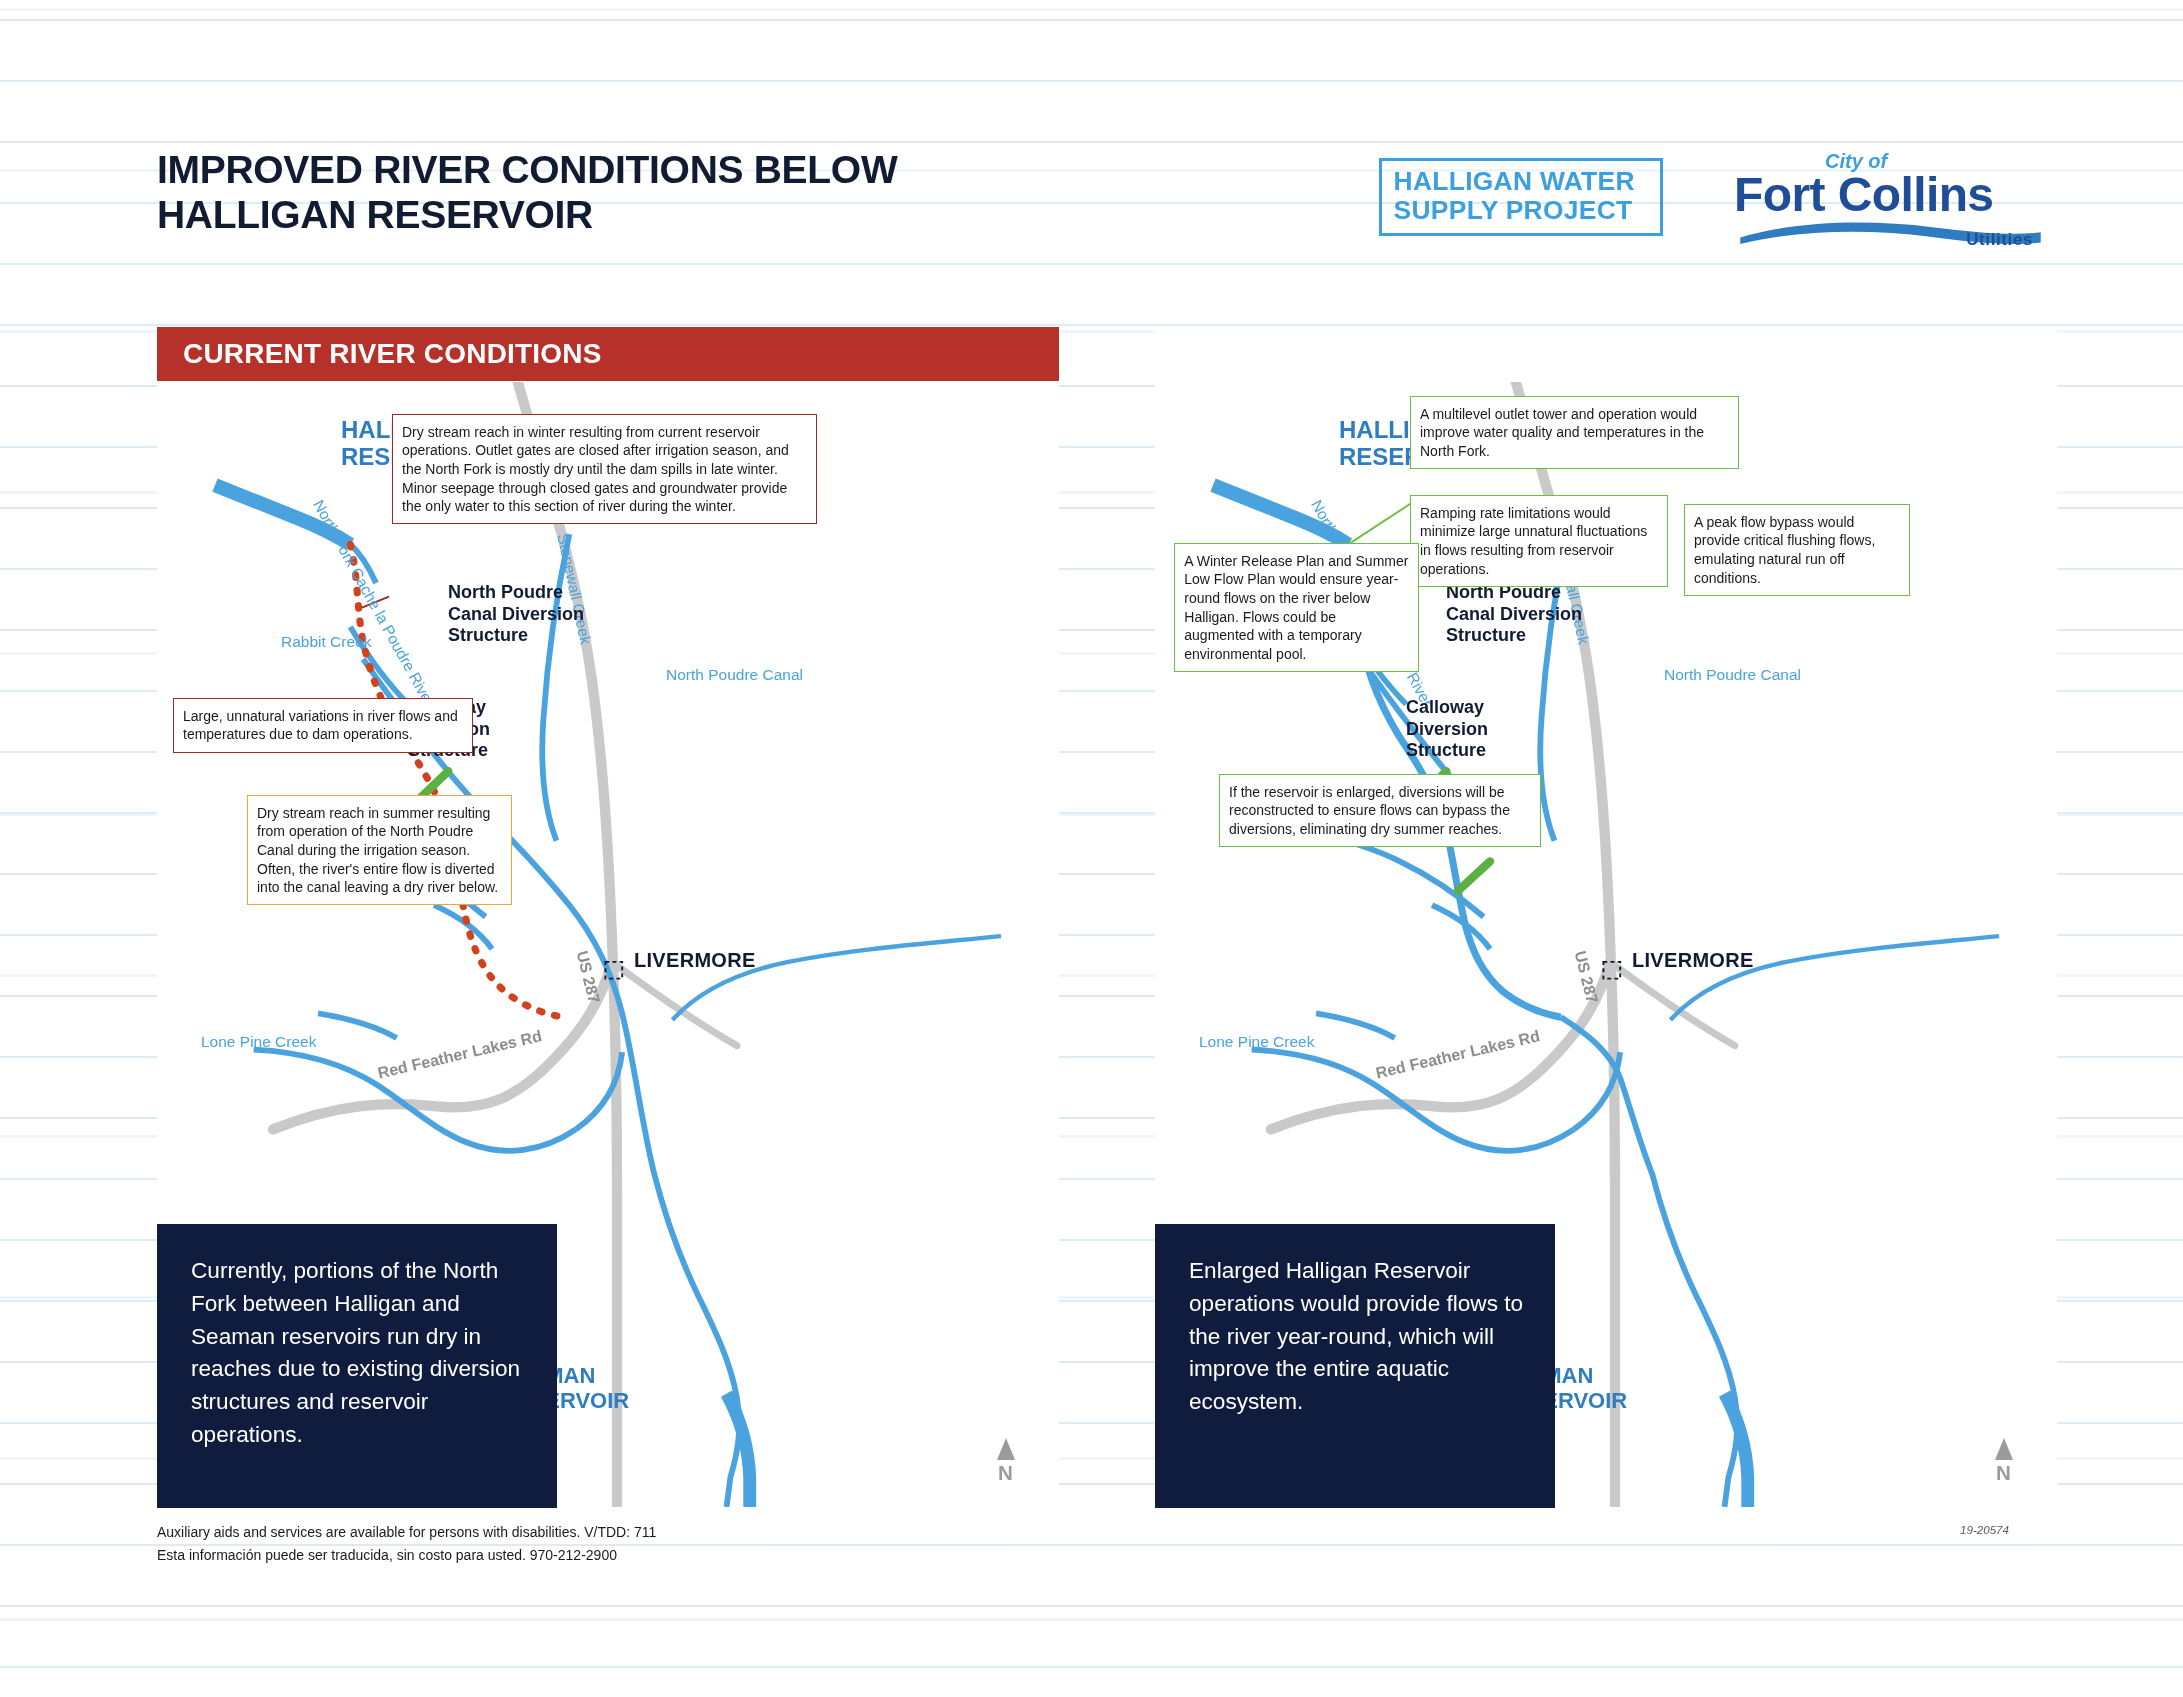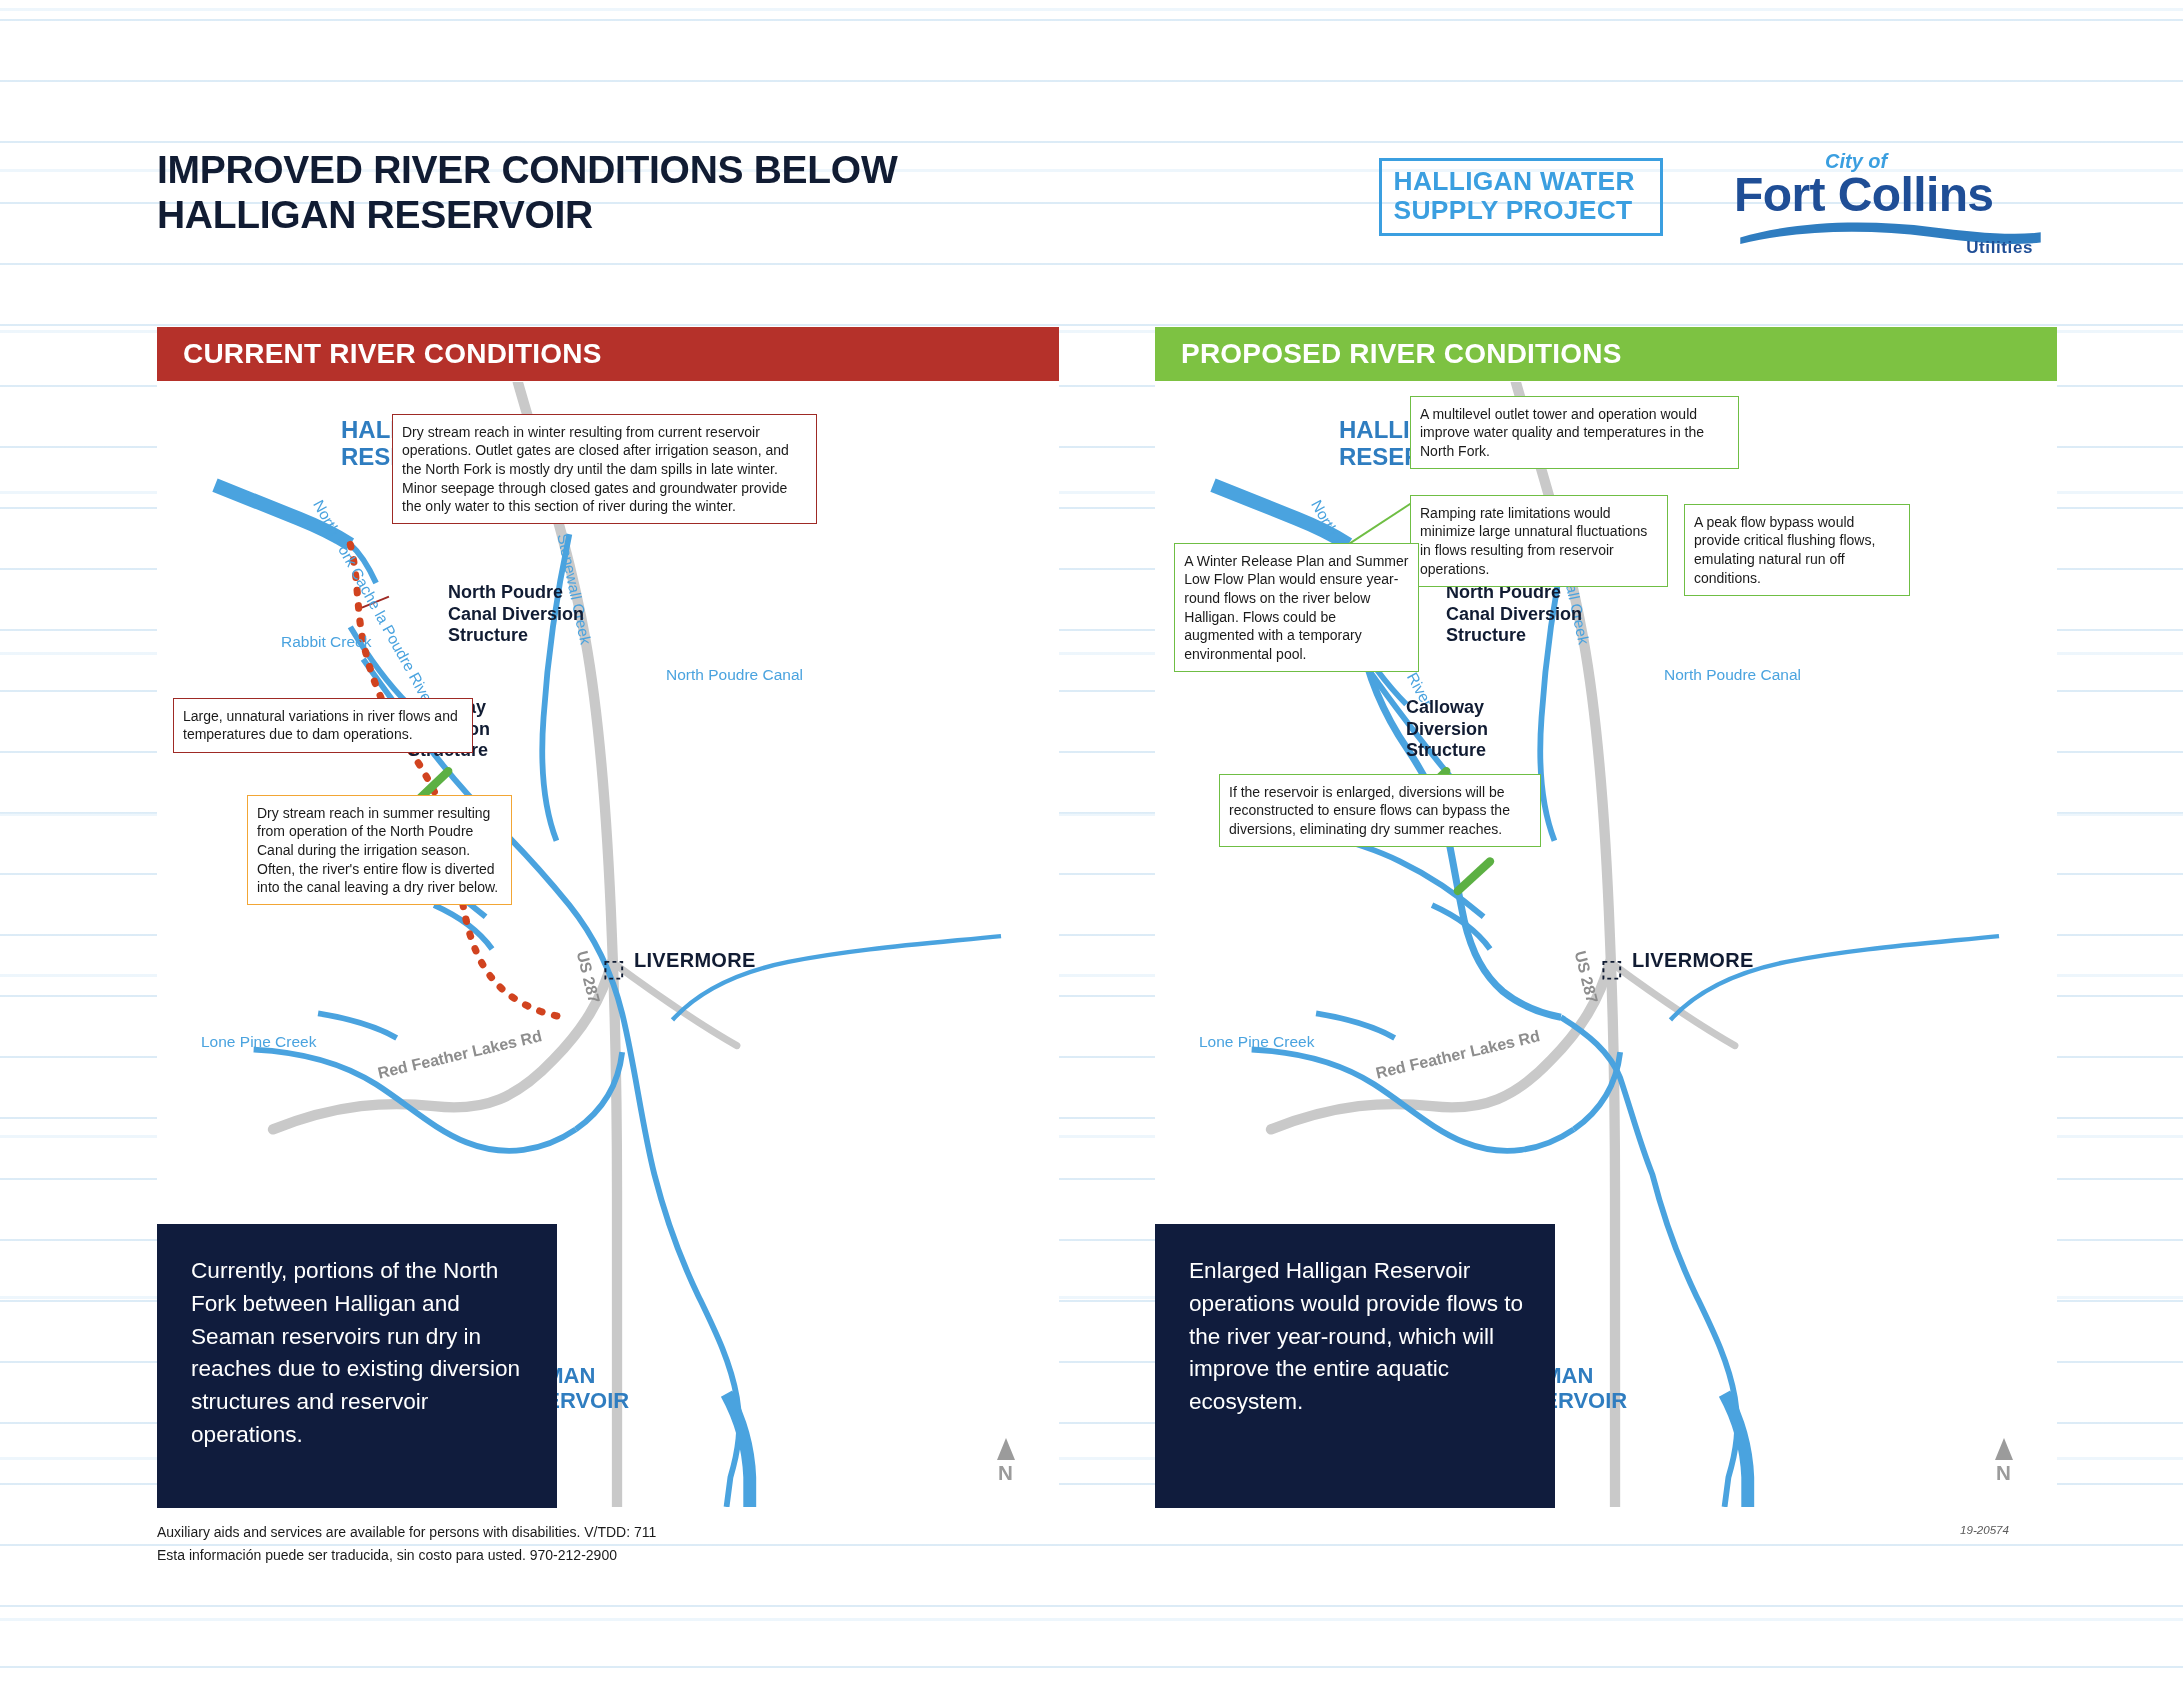--- a/index.html
+++ b/index.html
@@ -116,21 +116,20 @@
     height: 26px;
   }
   .city-logo .utilities {
     position: absolute;
     right: 43px;
     top: 80px;
     font-size: 17px;
     font-weight: bold;
     color: #1f4e96;
     letter-spacing: 0.6px;
-    margin-top: 8px;
   }
 
   
   .panel {
     position: absolute;
     top: 327px;
     width: 902px;
     height: 1181px;
     background: #ffffff;
     box-sizing: border-box;
@@ -404,21 +403,20 @@
       <div class="compass">
         <div class="arrow"></div>
         <div class="n">N</div>
       </div>
     </div>
 
     <div class="panel-footnote">Currently, portions of the North Fork between Halligan and Seaman reservoirs run dry in reaches due to existing diversion structures and reservoir operations.</div>
   </div>
 
   <div class="panel panel-right">
-    <div class="panel-header hdr-proposed">PROPOSED RIVER CONDITIONS</div>
 
     <div class="map-area">
       <svg class="map-svg" width="902" height="1125" viewBox="0 0 1400 1746">
 
         <g stroke="#c9c9c9" stroke-width="16" fill="none" stroke-linecap="round">
           <path d="M560 0 C 600 140, 640 260, 665 400 C 690 540, 700 700, 706 860 C 712 1000, 714 1120, 714 1260 L 714 1746"></path>
           <path d="M180 1160 C 280 1120, 360 1116, 430 1124 C 510 1133, 560 1110, 615 1052 C 660 1006, 690 960, 706 900"></path>
         </g>
         <g stroke="#c9c9c9" stroke-width="11" fill="none" stroke-linecap="round">
           <path d="M706 900 C 760 940, 830 990, 900 1030"></path>

